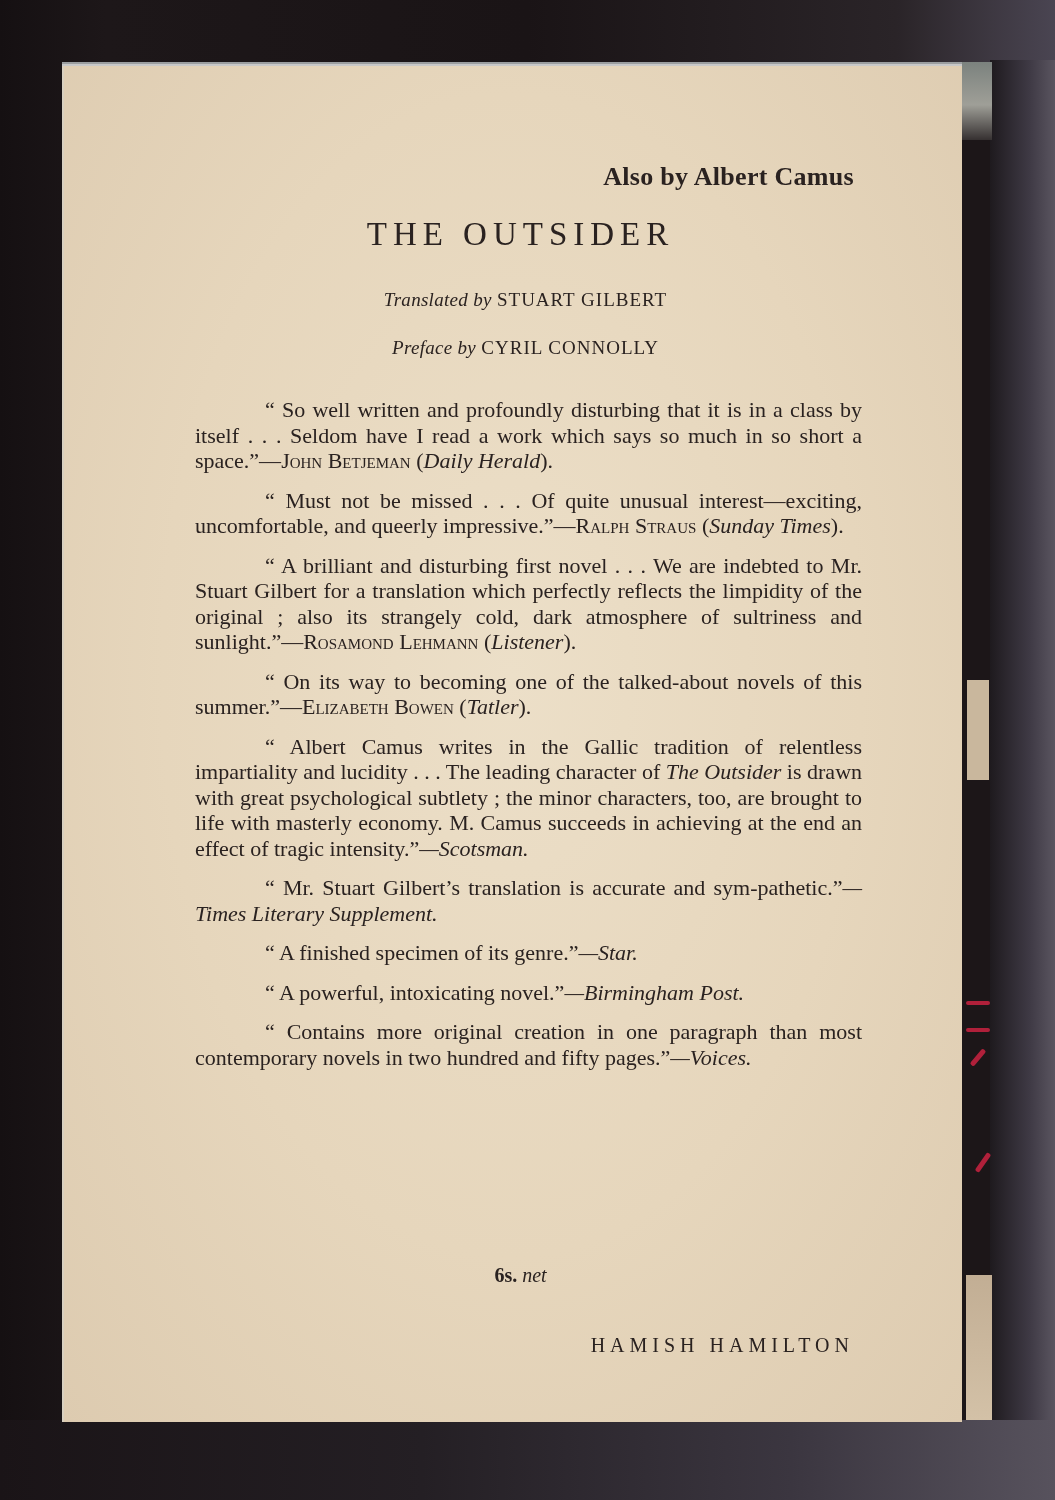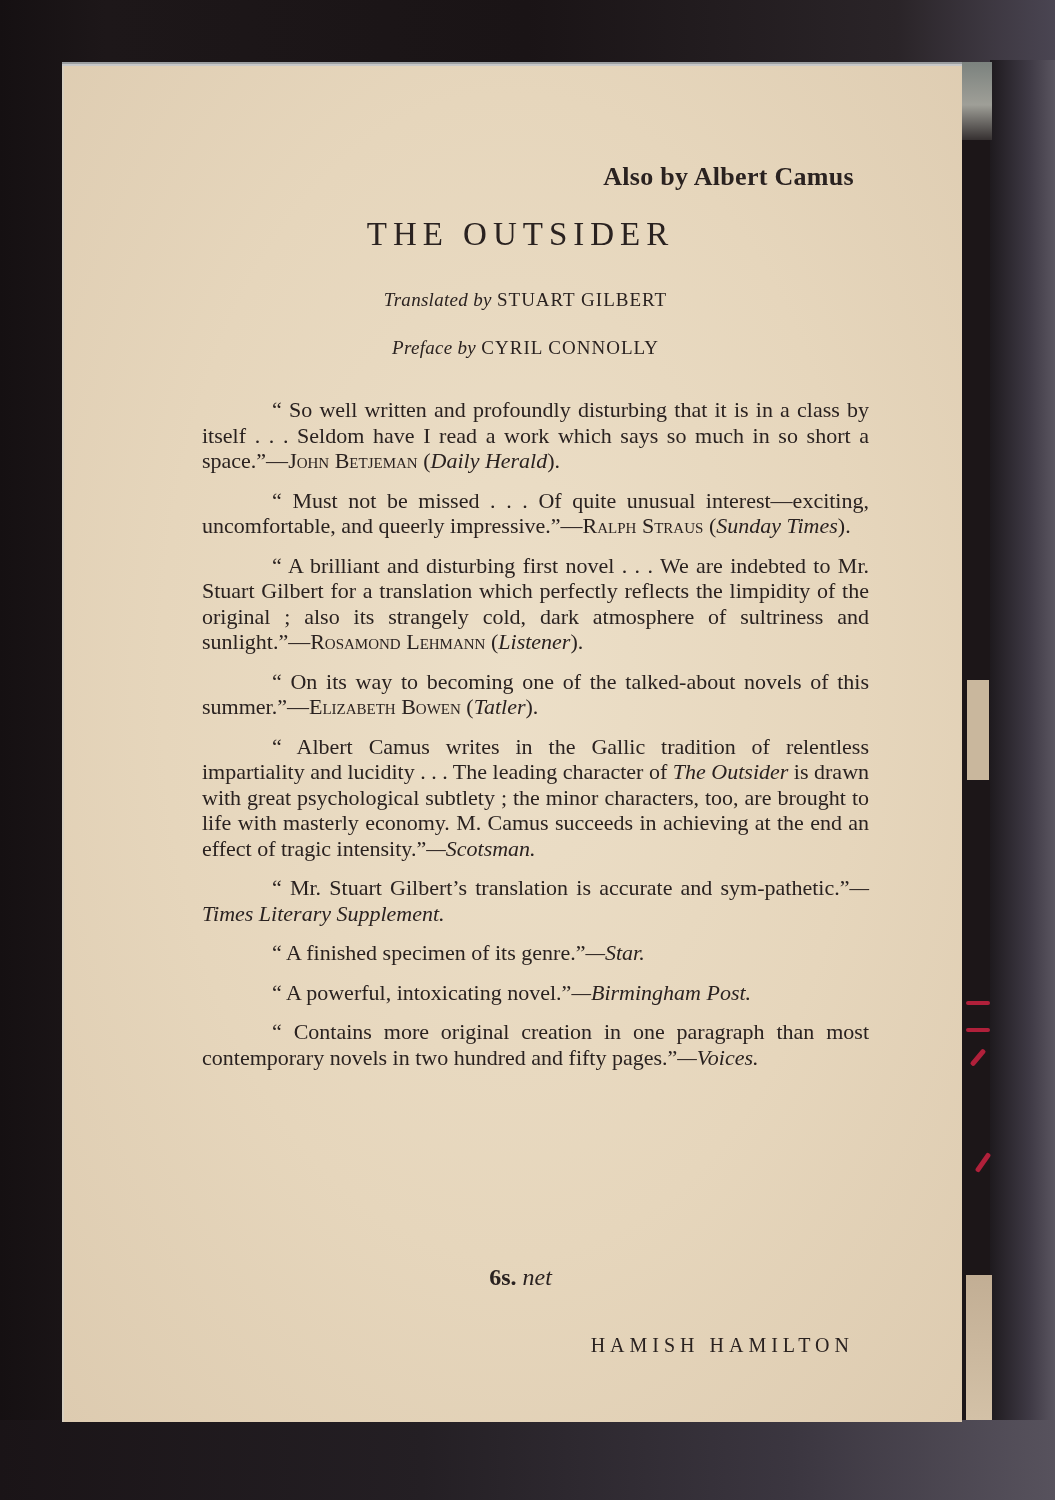--- a/index.html
+++ b/index.html
@@ -98,40 +98,40 @@
       letter-spacing: 0.5px;
     }
     .credit .role { font-style: italic; letter-spacing: 0.3px; }
     .credit .name { font-size: 19px; letter-spacing: 1px; }
     .credit.translated { top: 225px; }
     .credit.preface { top: 273px; }
 
     .quotes {
       position: absolute;
       top: 333px;
-      left: 15px;
+      left: 8px;
       width: 667px;
     }
     .quote {
       font-size: 22px;
       line-height: 25.5px;
       text-align: justify;
       text-indent: 70px;
       margin: 0 0 14px 0;
       hyphens: none;
     }
     .quote .source-sc { font-variant: small-caps; }
     .quote .source-it { font-style: italic; }
 
     .price {
       position: absolute;
       top: 1200px;
       left: 0; width: 667px;
       text-align: center;
-      font-size: 24px;
+      font-size: 20px;
       font-weight: bold;
     }
     .price .net { font-style: italic; font-weight: normal; }
     .publisher {
       position: absolute;
       top: 1270px;
       left: 0; width: 667px;
       text-align: right;
       font-size: 20px;
       letter-spacing: 5px;

